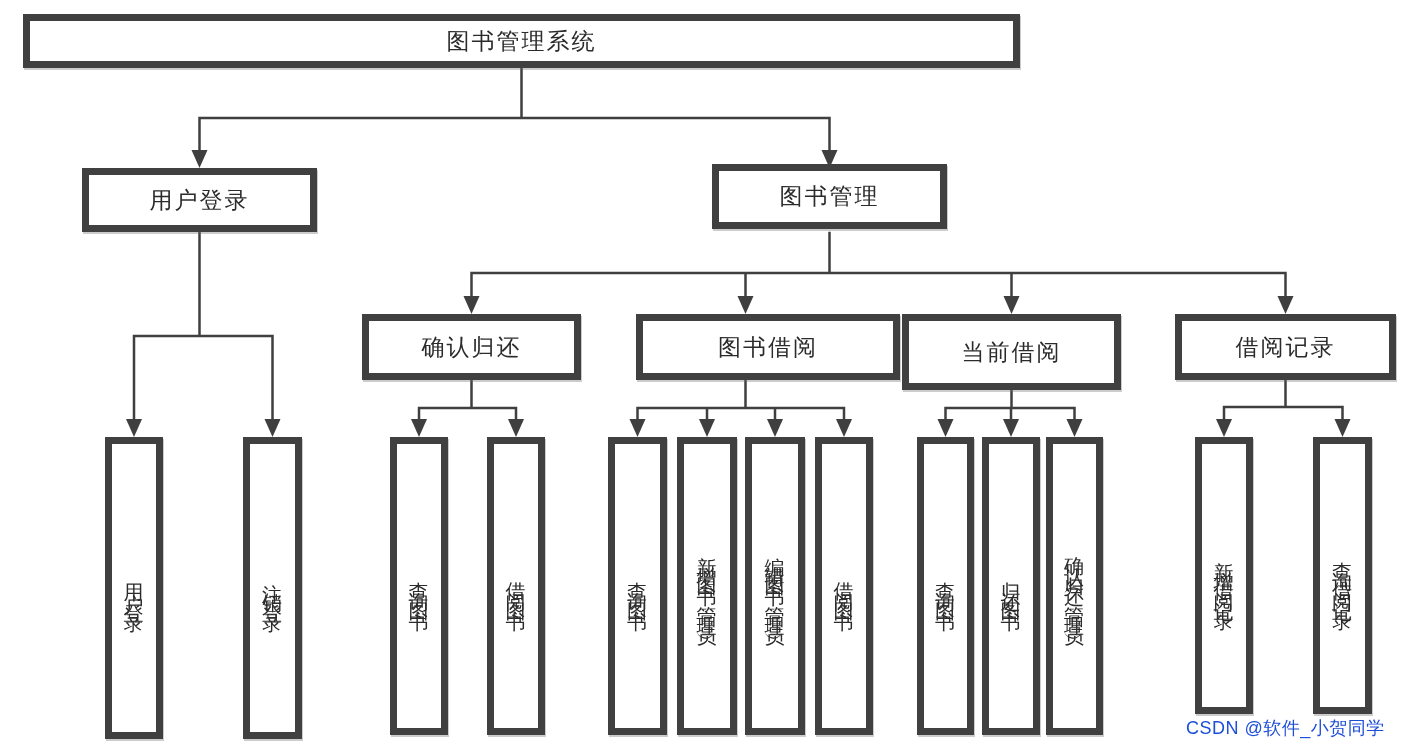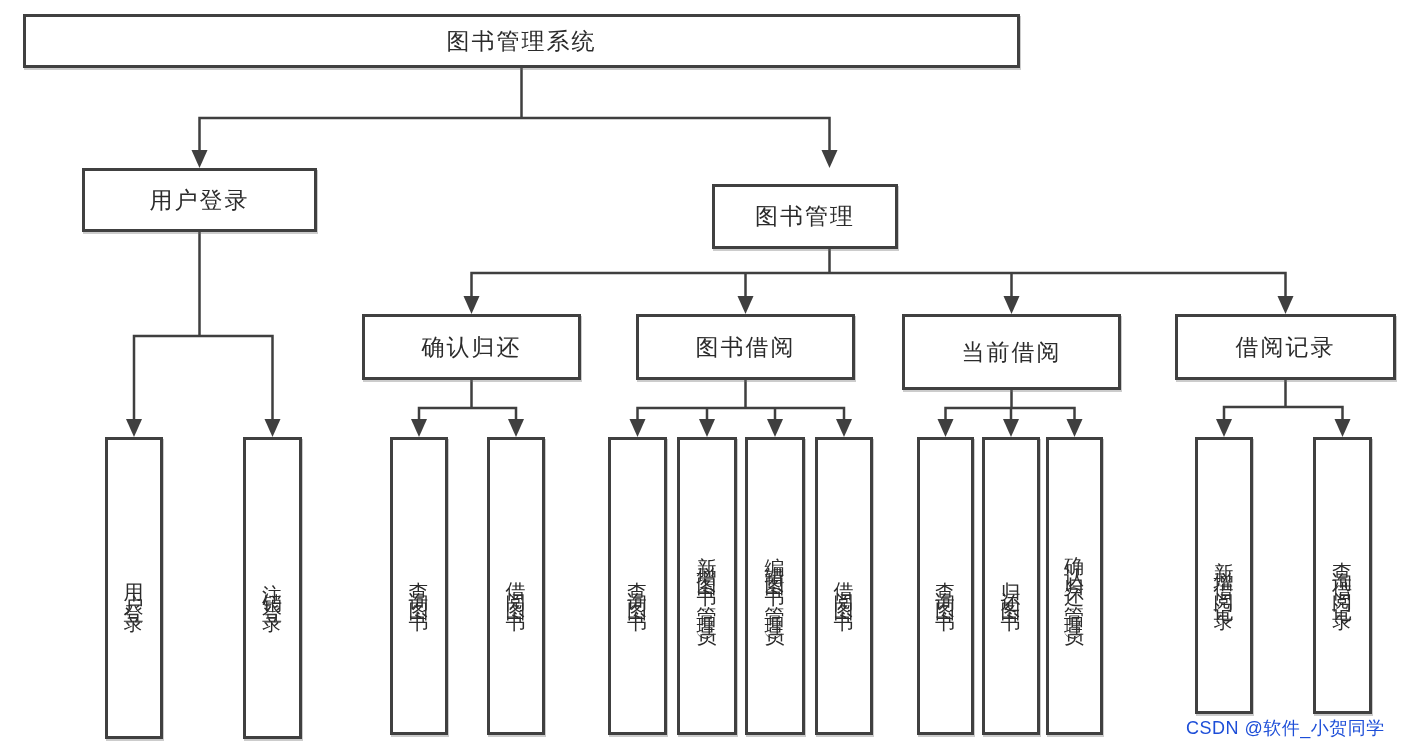--- a/index.html
+++ b/index.html
@@ -7,21 +7,21 @@
     position:relative;
     width:1405px;height:747px;
     background:#ffffff;
     font-family:"Liberation Sans","DejaVu Sans",sans-serif;
     overflow:hidden;
   }
   .connectors{position:absolute;left:0;top:0;width:1405px;height:747px;}
   .box{
     position:absolute;
     box-sizing:border-box;
-    border:3px solid #404040;
+    border:7px solid #404040;
     background:#ffffff;
     display:flex;align-items:center;justify-content:center;
     color:#2b2b2b;
     box-shadow:1px 2px 0 rgba(110,110,110,0.35);
   }
   .h{font-size:23px;letter-spacing:2px;white-space:nowrap;}
   .v{font-size:20px;}
   .vtext{
     writing-mode:vertical-rl;
     text-orientation:mixed;
@@ -83,24 +83,24 @@
       <polygon points="1003,419 1019,419 1011,437"></polygon>
       <polygon points="1066.5,419 1082.5,419 1074.5,437"></polygon>
       <polygon points="1216,419 1232,419 1224,437"></polygon>
       <polygon points="1334.5,419 1350.5,419 1342.5,437"></polygon>
     </g>
   </svg>
 
   <div class="box h" style="left:23px;top:14px;width:997px;height:54px">图书管理系统</div>
 
   <div class="box h" style="left:82px;top:168px;width:235px;height:64px">用户登录</div>
-  <div class="box h" style="left:712px;top:184px;width:186px;height:65px">图书管理</div>
+  <div class="box h" style="left:712px;top:164px;width:235px;height:65px">图书管理</div>
 
   <div class="box h" style="left:362px;top:314px;width:219px;height:66px">确认归还</div>
-  <div class="box h" style="left:636px;top:314px;width:219px;height:66px">图书借阅</div>
+  <div class="box h" style="left:636px;top:314px;width:264px;height:66px">图书借阅</div>
   <div class="box h" style="left:902px;top:314px;width:219px;height:76px">当前借阅</div>
   <div class="box h" style="left:1175px;top:314px;width:221px;height:66px">借阅记录</div>
 
   <div class="box v" style="left:105px;top:437px;width:58px;height:302px">
     <span class="vtext">用户登录</span>
   </div>
   <div class="box v" style="left:243px;top:437px;width:59px;height:302px">
     <span class="vtext">注销登录</span>
   </div>
 

